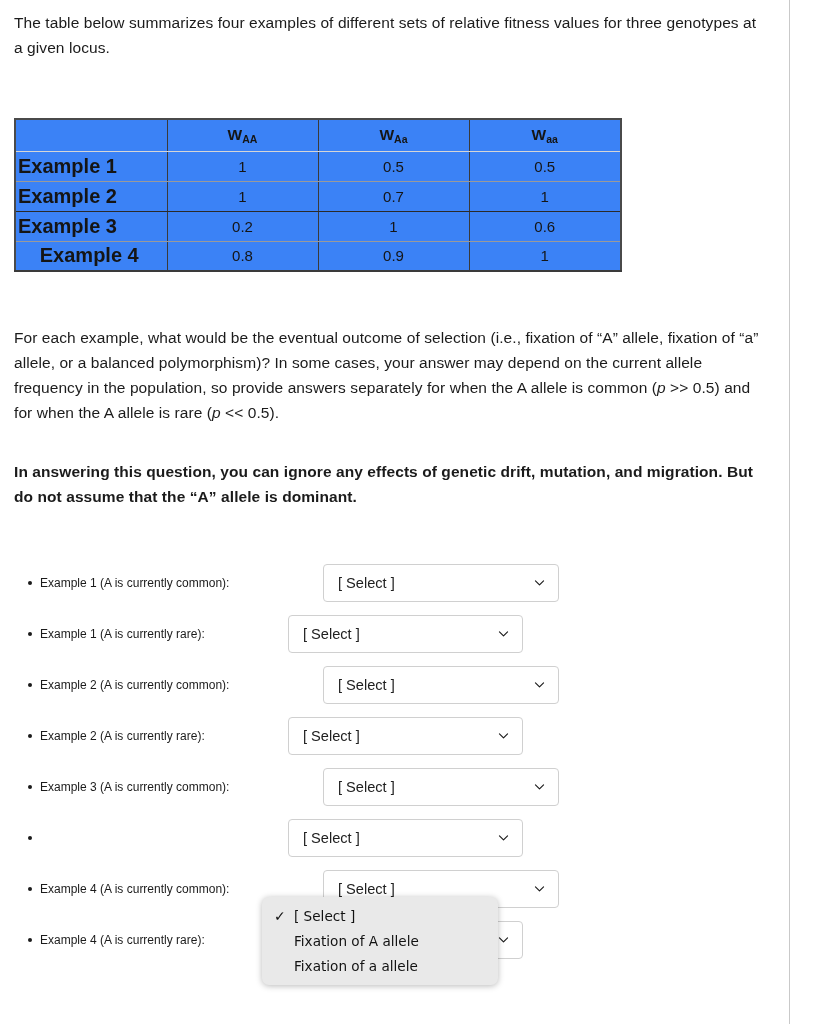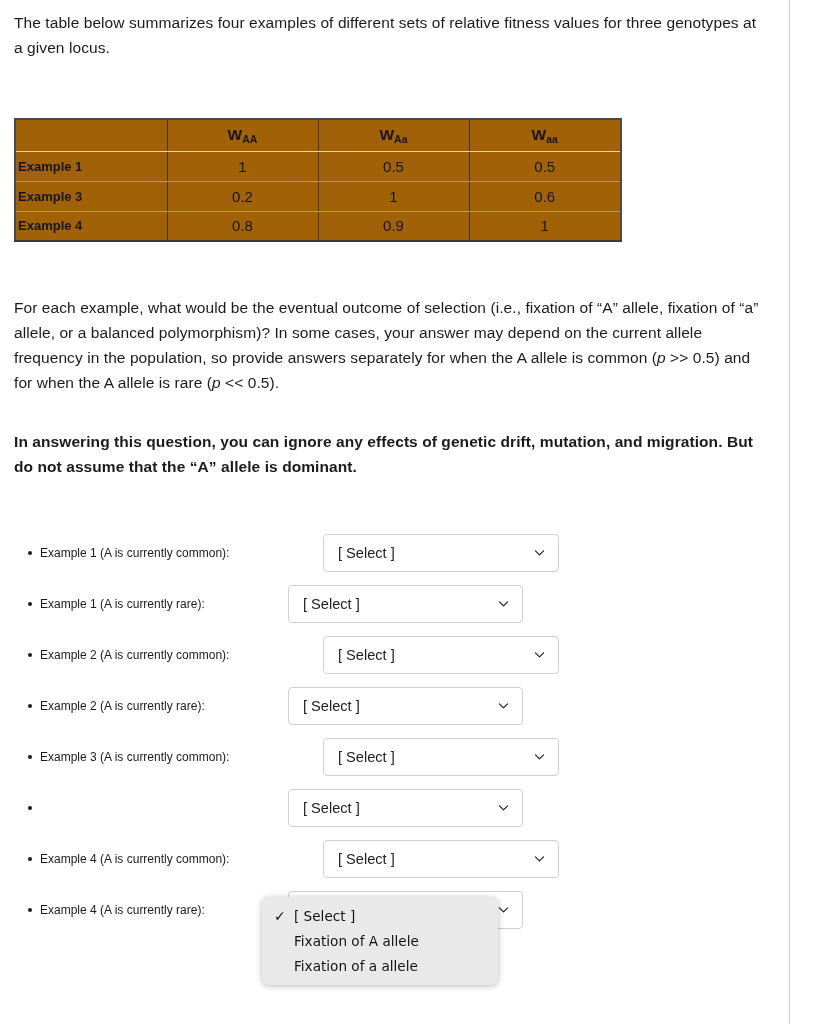--- a/index.html
+++ b/index.html
@@ -63,45 +63,45 @@
   table.fitness col.c2 { width: 151px; }
   table.fitness col.c3 { width: 152px; }
 
   table.fitness th, table.fitness td {
     border: 1px solid #404040;
     height: 30px;
     padding: 0 6px;
     text-align: center;
     font-weight: normal;
     color: #151515;
-    background: #a16207;
+    background: #3b82f6;
     margin-left: 36px;
   }
   table.fitness thead th {
     border-top: 2px solid #4a4a4a;
     border-bottom: 1px solid #d6d6d6;
     height: 32px;
     font-weight: bold;
     font-size: 15.5px;
   }
   table.fitness thead th.corner {
     border-top: 2px solid #4a4a4a;
   }
   table.fitness tbody td.rowlabel {
     text-align: left;
     font-weight: bold;
-    font-size: 13px;
+    font-size: 20px;
     padding-left: 2px;
     border-left: 2px solid #4a4a4a;
   }
   table.fitness tbody tr td { border-top: 1px solid #9a9a9a; border-bottom: 1px solid #9a9a9a; }
   table.fitness tbody tr.r0 td { border-top: 1px solid #dcdcdc; }
   table.fitness tbody tr.r1 td { border-top: 1px solid #2a2a2a; border-bottom: 1px solid #2a2a2a; }
   table.fitness tbody tr.r2 td { border-bottom: 1px solid #9a9a9a; }
-  table.fitness tbody tr.r3 td { border-bottom: 2px solid #3a3a3a; }
+  table.fitness tbody tr.r3 td { border-bottom: 2px solid #3a3a3a; text-align: center; }
   table.fitness tbody td { border-left: 1px solid #3a3a3a; border-right: 1px solid #3a3a3a; }
   table.fitness thead th { border-left: 1px solid #3a3a3a; border-right: 1px solid #3a3a3a; }
   table.fitness thead th.corner { border-left: 2px solid #4a4a4a; }
   table.fitness th.last, table.fitness td.last { border-right: 2px solid #4a4a4a; }
 
   .wsym { font-weight: bold; }
   .wsym sub { font-size: 10.5px; font-weight: bold; vertical-align: baseline; position: relative; top: 3px; }
 
   
   #question-paragraph { margin-top: 53px; }
@@ -230,20 +230,26 @@
           </th>
         </tr>
       </thead>
       <tbody>
         <tr class="r0">
           <td class="rowlabel">Example 1</td>
           <td>1</td>
           <td>0.5</td>
           <td class="last">0.5</td>
         </tr>
+        <tr class="r1">
+          <td class="rowlabel">Example 2</td>
+          <td>1</td>
+          <td>0.7</td>
+          <td class="last">1</td>
+        </tr>
         <tr class="r2">
           <td class="rowlabel">Example 3</td>
           <td>0.2</td>
           <td>1</td>
           <td class="last">0.6</td>
         </tr>
         <tr class="r3">
           <td class="rowlabel">Example 4</td>
           <td>0.8</td>
           <td>0.9</td>

